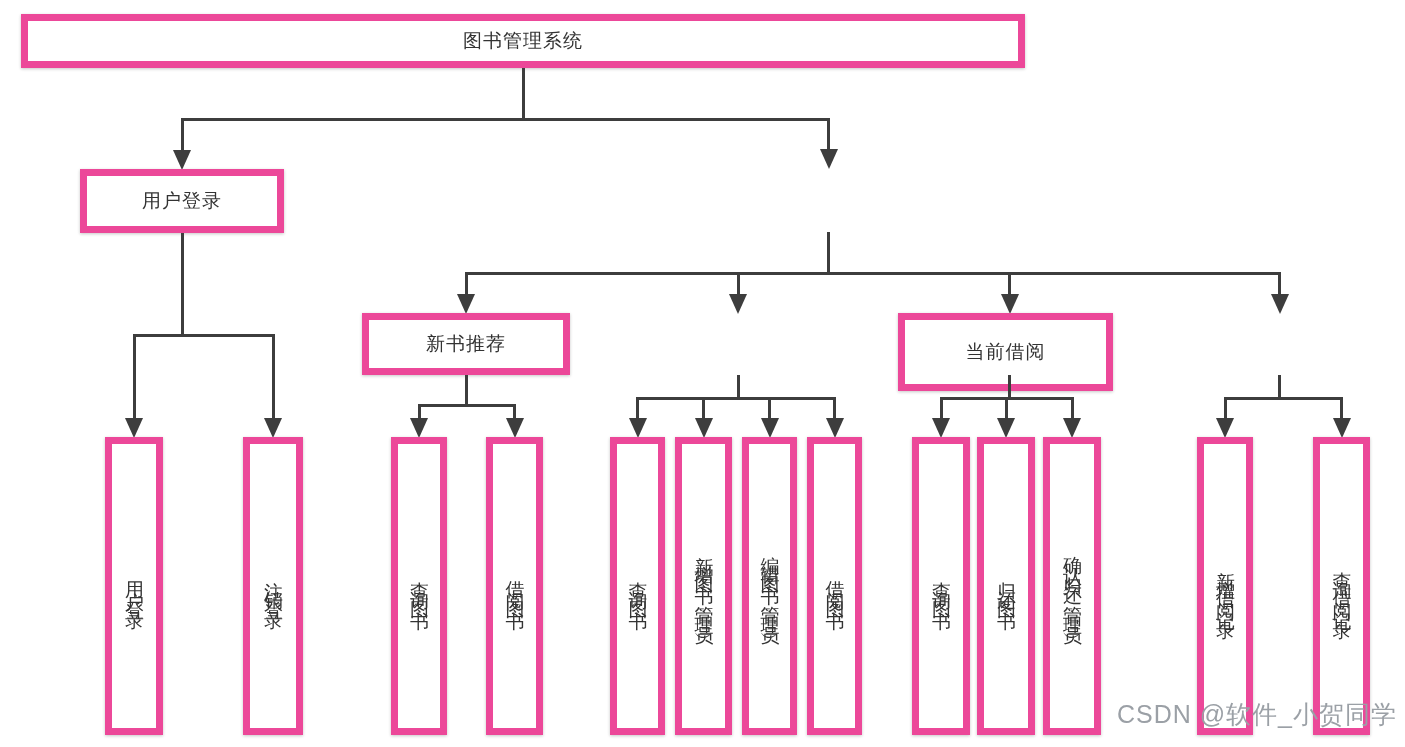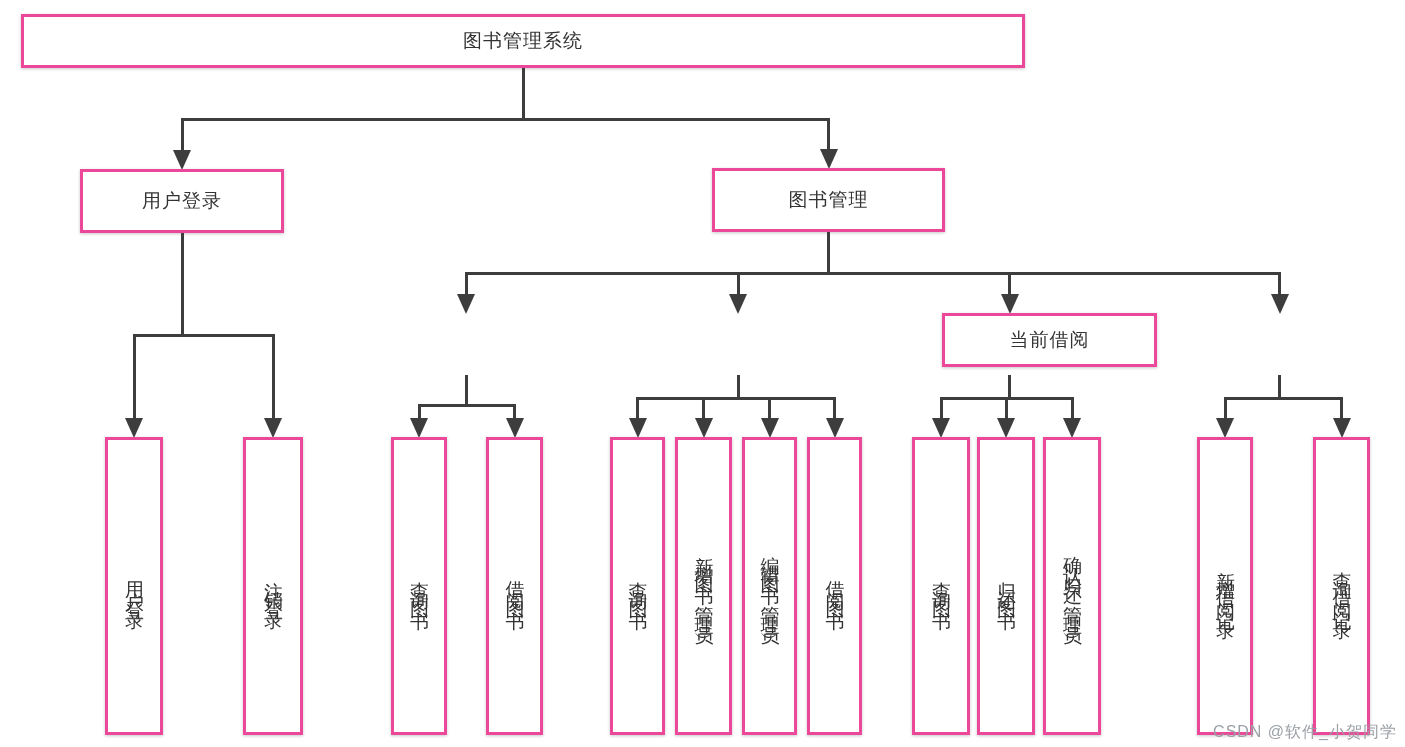--- a/index.html
+++ b/index.html
@@ -1,37 +1,37 @@
 <!DOCTYPE html>
 <html><head>
 <meta charset="utf-8">
 <style>
   html,body{margin:0;padding:0;background:#ffffff;}
   #stage{
     position:relative;width:1405px;height:747px;background:#ffffff;overflow:hidden;
     font-family:"Liberation Sans","DejaVu Sans",sans-serif;
   }
   .node{
-    position:absolute;box-sizing:border-box;border:3px solid #ec4899;background:#ffffff;
+    position:absolute;box-sizing:border-box;border:7px solid #ec4899;background:#ffffff;
     display:flex;align-items:center;justify-content:center;color:#333333;
     box-shadow:0 1px 3px rgba(0,0,0,0.22);
   }
   .node.h span{font-size:19px;letter-spacing:1px;white-space:nowrap;}
   .node.v span{
     writing-mode:vertical-rl;text-orientation:mixed;
     font-size:19px;letter-spacing:10px;line-height:1.1;
   }
   .vline,.hline{position:absolute;background:#3d3d3d;}
   .arrow{
     position:absolute;width:0;height:0;
     border-left:9px solid transparent;border-right:9px solid transparent;
     border-top:20px solid #3d3d3d;
   }
   .watermark{
-    position:absolute;right:8px;bottom:4px;font-size:16px;color:#9ba0a6;
+    position:absolute;right:8px;bottom:16px;font-size:25px;color:#9ba0a6;
     letter-spacing:1px;white-space:nowrap;z-index:5;
   }
 </style>
 </head>
 <body>
 
 <div id="stage">
   <div class="watermark">CSDN @软件_小贺同学</div>
 <div class="node h" style="left: 21px; top: 14px; width: 1004px; height: 54px;">
       <span>图书管理系统</span>
@@ -50,27 +50,27 @@
     <div class="node v" style="left: 105px; top: 437px; width: 58px; height: 298px;">
       <span>用户登录</span>
     </div>
     <div class="vline" style="left: 271.5px; top: 335px; width: 3px; height: 86px;"></div>
     <div class="arrow" style="left: 264px; top: 418px;"></div>
     <div class="node v" style="left: 243px; top: 437px; width: 60px; height: 298px;">
       <span>注销登录</span>
     </div>
     <div class="vline" style="left: 827px; top: 119px; width: 3px; height: 33px;"></div>
     <div class="arrow" style="left: 819.5px; top: 149px;"></div>
-    <div class="node h" style="left: 712px; top: 168px; width: 233px; height: 64px;">
-      <span>图书管理</span>
-    </div>
     <div class="vline" style="left: 827px; top: 232px; width: 3px; height: 41px;"></div>
     <div class="hline" style="left: 464.5px; top: 271.5px; width: 816.5px; height: 3px;"></div>
     <div class="vline" style="left: 464.5px; top: 273px; width: 3px; height: 24px;"></div>
     <div class="arrow" style="left: 457px; top: 294px;"></div>
+    <div class="node h" style="left: 362px; top: 313px; width: 208px; height: 62px;">
+      <span>新书推荐</span>
+    </div>
     <div class="vline" style="left: 464.5px; top: 375px; width: 3px; height: 30px;"></div>
     <div class="hline" style="left: 417.5px; top: 403.5px; width: 98.5px; height: 3px;"></div>
     <div class="vline" style="left: 417.5px; top: 405px; width: 3px; height: 16px;"></div>
     <div class="arrow" style="left: 410px; top: 418px;"></div>
     <div class="node v" style="left: 391px; top: 437px; width: 56px; height: 298px;">
       <span>查询图书</span>
     </div>
     <div class="vline" style="left: 513px; top: 405px; width: 3px; height: 16px;"></div>
     <div class="arrow" style="left: 505.5px; top: 418px;"></div>
     <div class="node v" style="left: 486px; top: 437px; width: 57px; height: 298px;">
@@ -95,21 +95,21 @@
     <div class="node v" style="left: 742px; top: 437px; width: 55px; height: 298px;">
       <span>编辑图书（管理员）</span>
     </div>
     <div class="vline" style="left: 833px; top: 398px; width: 3px; height: 23px;"></div>
     <div class="arrow" style="left: 825.5px; top: 418px;"></div>
     <div class="node v" style="left: 807px; top: 437px; width: 55px; height: 298px;">
       <span>借阅图书</span>
     </div>
     <div class="vline" style="left: 1008px; top: 273px; width: 3px; height: 24px;"></div>
     <div class="arrow" style="left: 1000.5px; top: 294px;"></div>
-    <div class="node h" style="left: 942px; top: 313px; width: 215px; height: 54px;">
+    <div class="node h" style="left: 898px; top: 313px; width: 215px; height: 78px;">
       <span>当前借阅</span>
     </div>
     <div class="vline" style="left: 1008px; top: 375px; width: 3px; height: 23px;"></div>
     <div class="hline" style="left: 939.5px; top: 396.5px; width: 134px; height: 3px;"></div>
     <div class="vline" style="left: 939.5px; top: 398px; width: 3px; height: 23px;"></div>
     <div class="arrow" style="left: 932px; top: 418px;"></div>
     <div class="node v" style="left: 912px; top: 437px; width: 58px; height: 298px;">
       <span>查询图书</span>
     </div>
     <div class="vline" style="left: 1004.5px; top: 398px; width: 3px; height: 23px;"></div>

